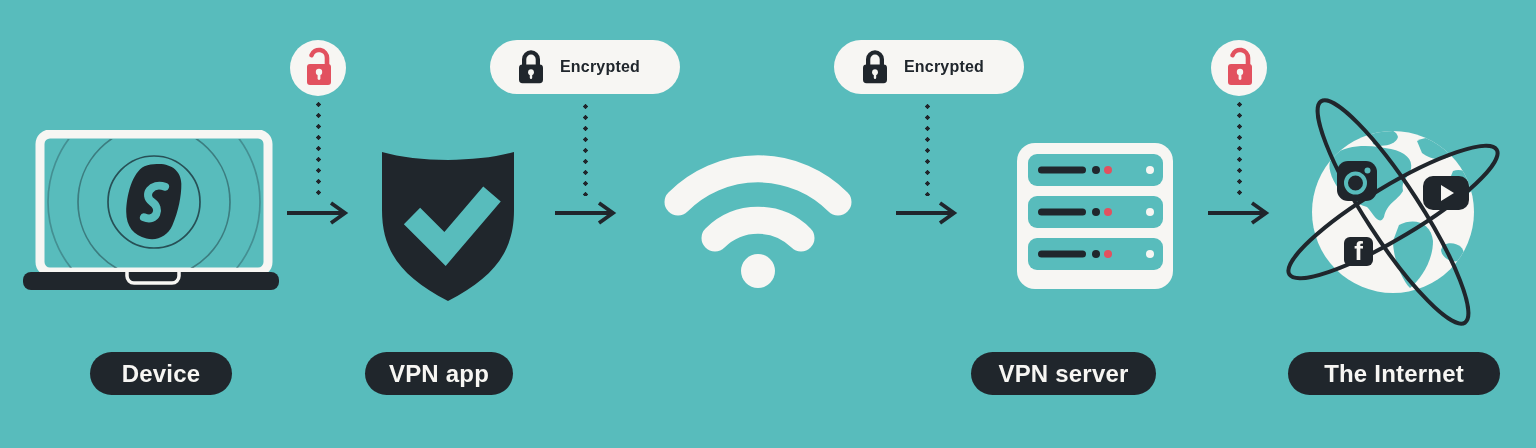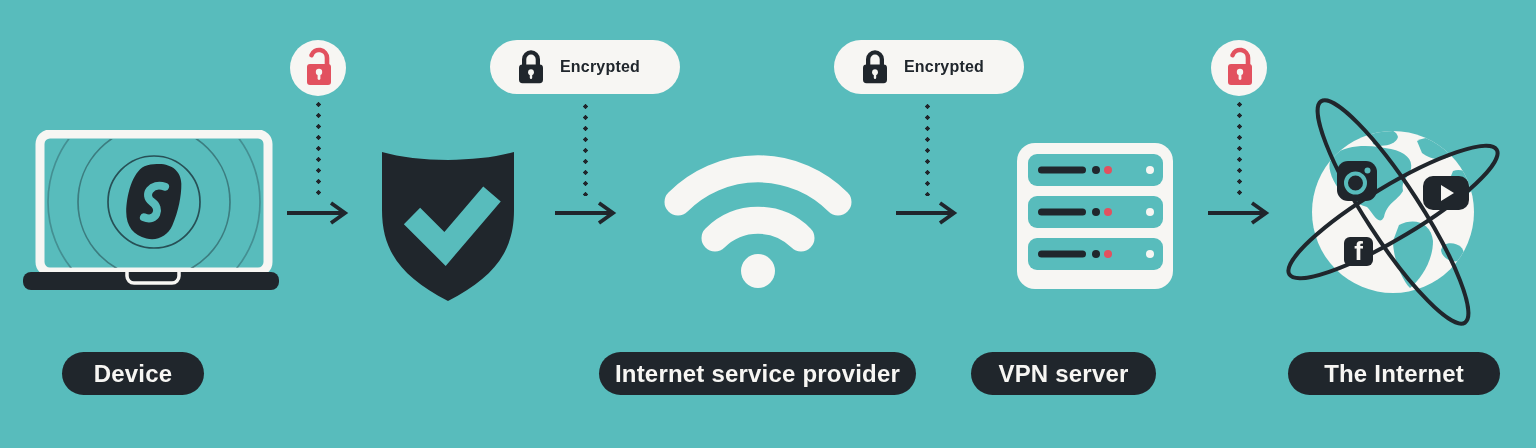--- a/index.html
+++ b/index.html
@@ -228,18 +228,18 @@
       <circle cx="19" cy="25" r="3.2" fill="#f7f6f3"></circle>
       <rect x="17.6" y="26.5" width="2.8" height="6.5" rx="1.4" fill="#f7f6f3"></rect>
     </svg>
   </div>
   <div class="dotted" style="left:1236.5px; top:99px; height:97px;"></div>
   <svg class="abs" style="left:1206px; top:200px;" width="68" height="26" viewBox="0 0 68 26">
     <line x1="2" y1="13" x2="58" y2="13" stroke="#20262c" stroke-width="3.8"></line>
     <polyline points="46,3 60,13 46,23" fill="none" stroke="#20262c" stroke-width="3.8"></polyline>
   </svg>
 
-  <div class="label-pill" style="left:62px; width:142px;">Device</div>
-  <div class="label-pill" style="left:599px; width:317px;">Internet service provider</div>
+  <div class="label-pill" style="left:90px; width:142px;">Device</div>
+  <div class="label-pill" style="left:365px; width:148px;">VPN app</div>
   <div class="label-pill" style="left:971px; width:185px;">VPN server</div>
   <div class="label-pill" style="left:1288px; width:212px;">The Internet</div>
 
 </div>
 
 </body></html>

